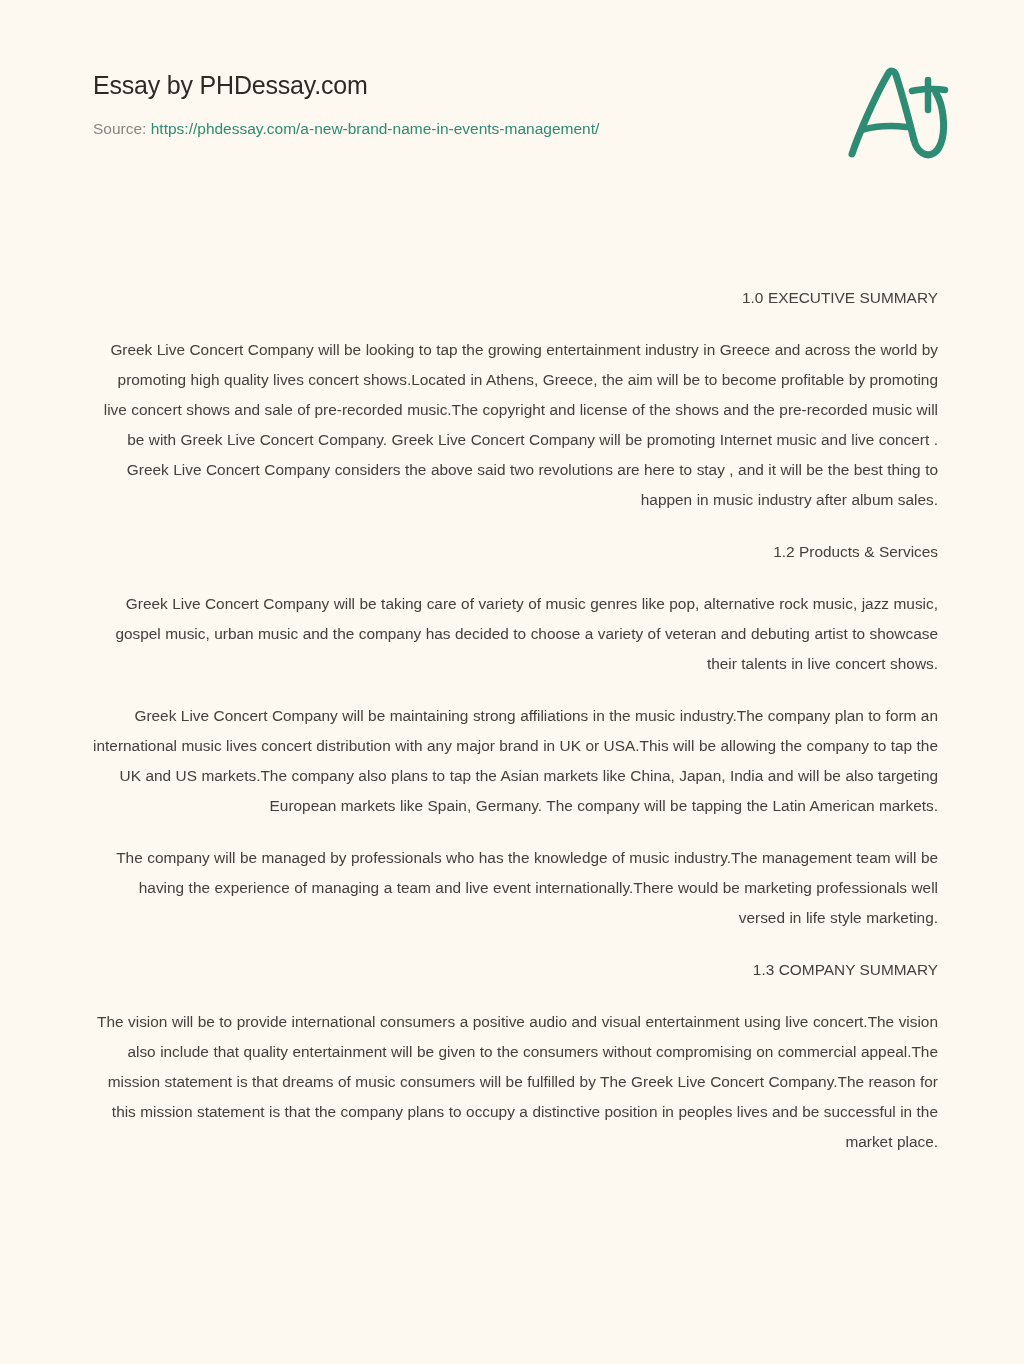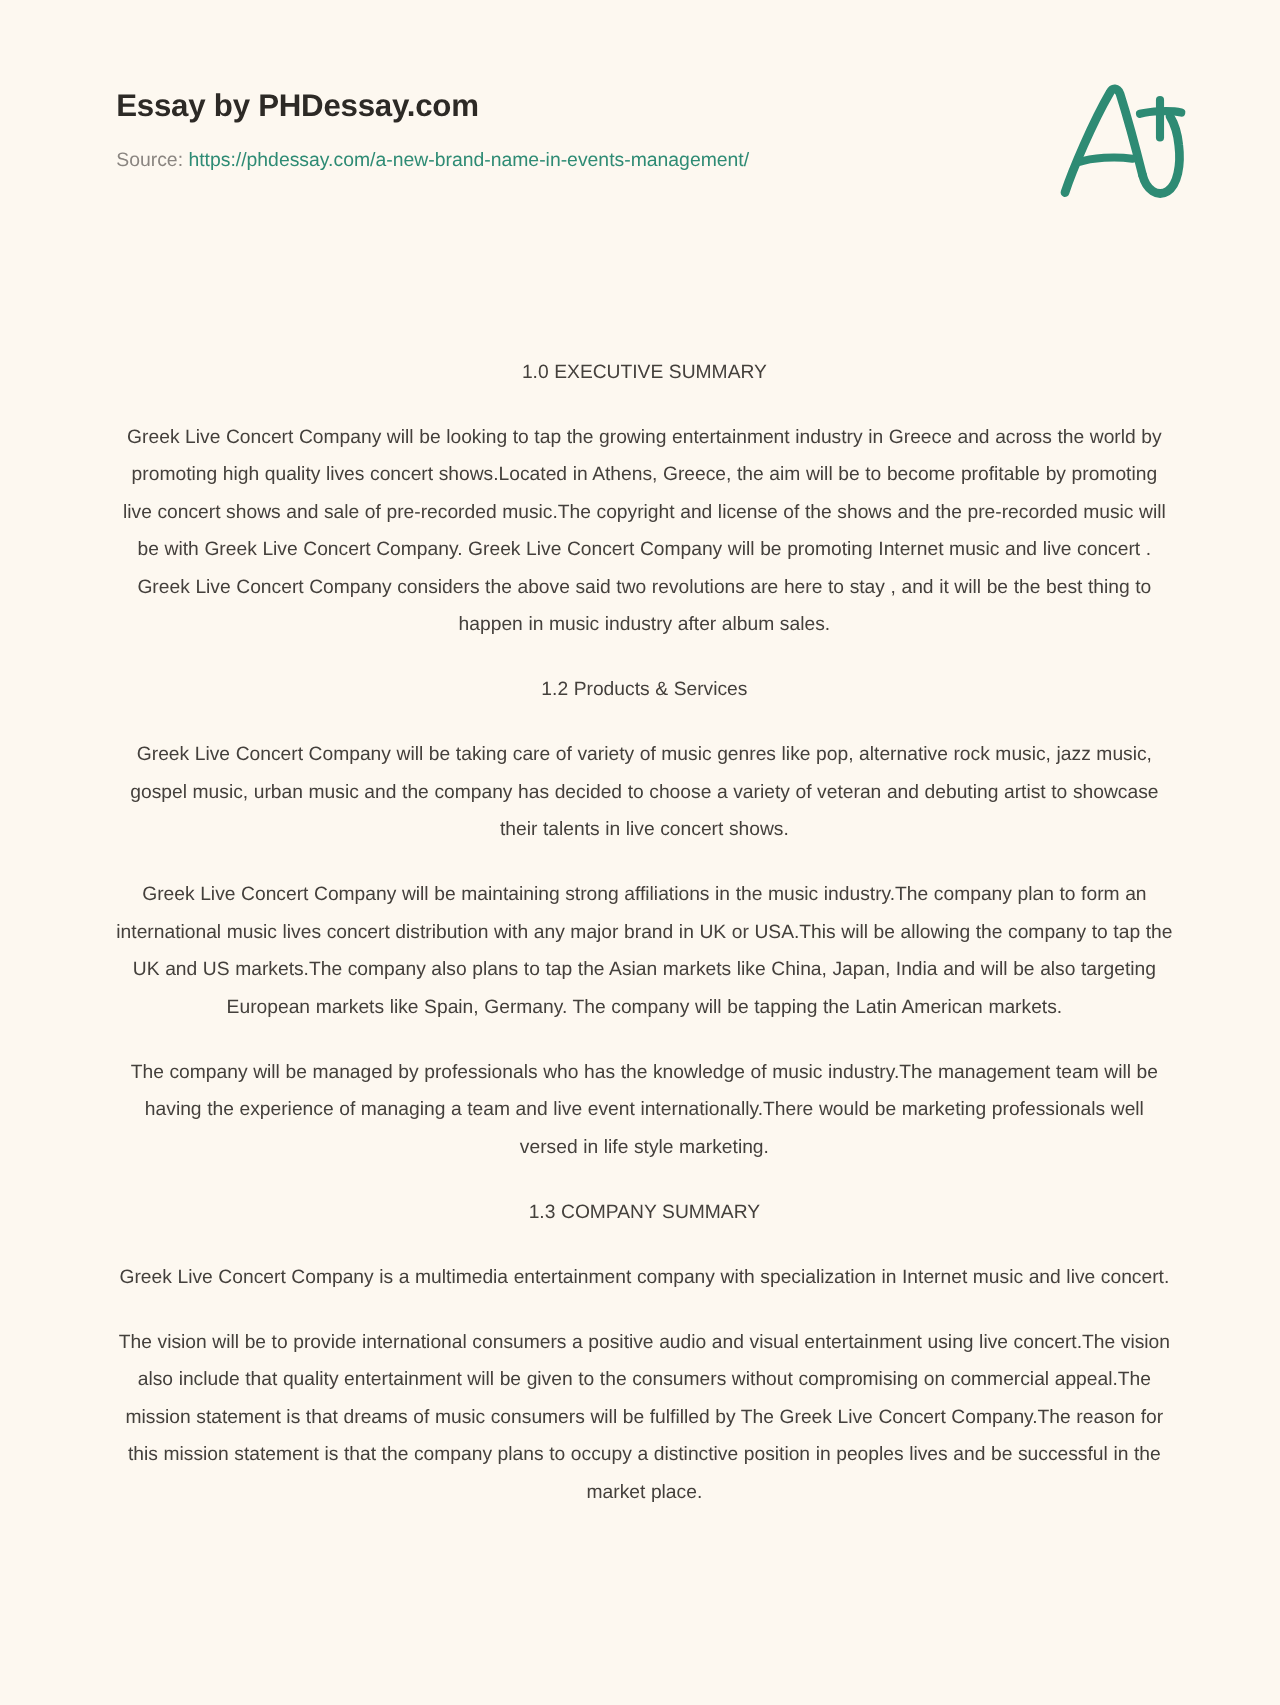--- a/index.html
+++ b/index.html
@@ -29,21 +29,21 @@
     top: 0;
     left: 0;
     right: 0;
     height: 190px;
   }
   .brand-line {
     position: absolute;
     left: 93px;
     top: 71px;
     font-size: 25px;
-    font-weight: bold;
+    font-weight: normal;
     color: #2d2a26;
     letter-spacing: -0.2px;
     white-space: nowrap;
   }
   .source-line {
     position: absolute;
     left: 93px;
     top: 120px;
     font-size: 15.5px;
     color: #8a8580;
@@ -87,21 +87,21 @@
     position: absolute;
     left: 93px;
     top: 283px;
     width: 845px;
   }
   .para {
     font-size: 15.4px;
     line-height: 30px;
     color: #44403c;
     margin: 0 0 22px 0;
-    text-align: center;
+    text-align: right;
     word-spacing: 0.2px;
   }
   .para.heading {
     margin-bottom: 22px;
   }
 </style>
 </head>
 <body>
 
 <div class="page">
@@ -127,18 +127,17 @@
 
 
   <div class="content">
     <p class="para heading">1.0 EXECUTIVE SUMMARY</p>
     <p class="para">Greek Live  Concert Company will be looking to tap the growing entertainment industry in Greece and across the world by  promoting high quality lives concert shows.Located in Athens, Greece, the aim will be to become profitable by promoting live concert shows and sale of  pre-recorded music.The copyright and license of the shows and the pre-recorded music will be with Greek Live  Concert Company.  Greek Live  Concert Company will be promoting  Internet music and live concert .  Greek Live  Concert Company  considers the above said two revolutions are here to stay , and it will be the best thing to happen in music industry  after album sales.</p>
     <p class="para heading">1.2 Products &amp; Services</p>
     <p class="para">Greek Live  Concert Company will be taking care of variety of music genres like pop, alternative  rock music, jazz music, gospel music, urban music and the company has decided to choose  a variety of  veteran and debuting artist to showcase their talents in live concert shows.</p>
     <p class="para">Greek Live  Concert Company will be maintaining  strong affiliations in the music industry.The company plan to form  an international music lives concert distribution with any major brand in UK or USA.This will be allowing the company to tap the UK and US markets.The company also plans to tap the Asian markets like China, Japan, India and will be also targeting European markets like Spain, Germany. The company will be tapping the Latin American markets.</p>
     <p class="para">The company will be managed by professionals who has the knowledge of  music industry.The management team will be having the  experience of managing a  team and live event internationally.There would be marketing professionals well versed in  life style marketing.</p>
     <p class="para heading">1.3 COMPANY SUMMARY</p>
-    <p class="para">Greek Live  Concert Company is a multimedia entertainment company with  specialization in Internet music and live concert.</p>
     <p class="para">The vision will  be to provide international consumers a positive audio and visual entertainment using live concert.The vision also include that  quality entertainment will be given to the consumers without compromising on commercial appeal.The mission statement is that  dreams of music consumers will be fulfilled by  The Greek Live  Concert Company.The reason for this mission statement is that the company plans to occupy a distinctive position in peoples lives and be successful in the market place.</p>
 
   </div>
 
 </div>
 
 </body></html>

